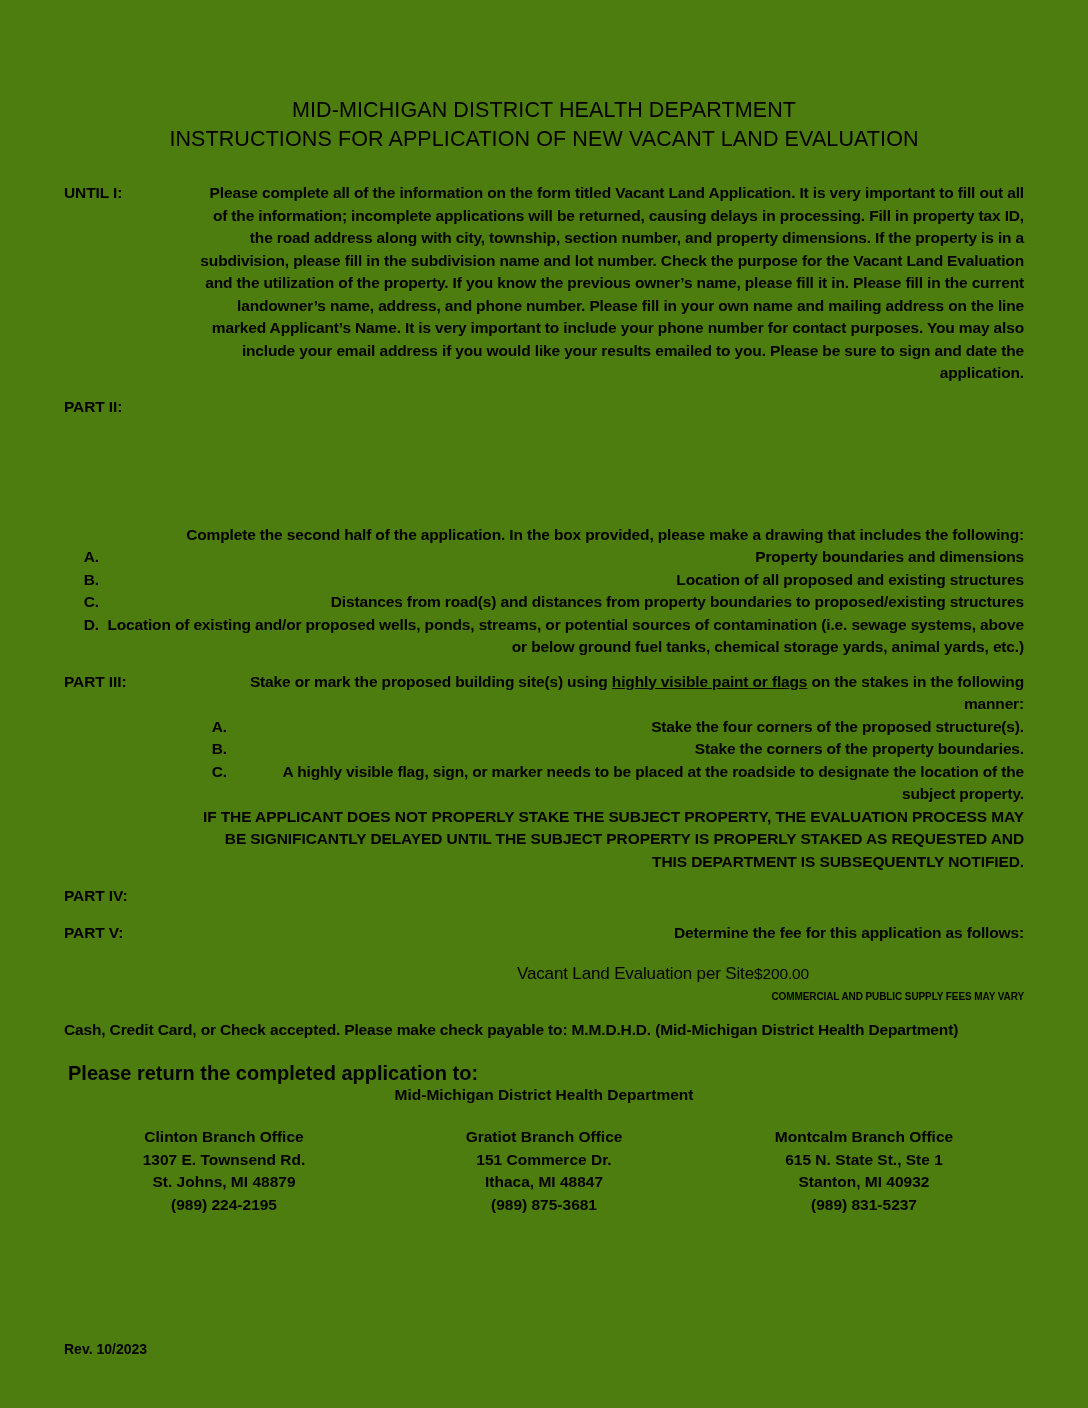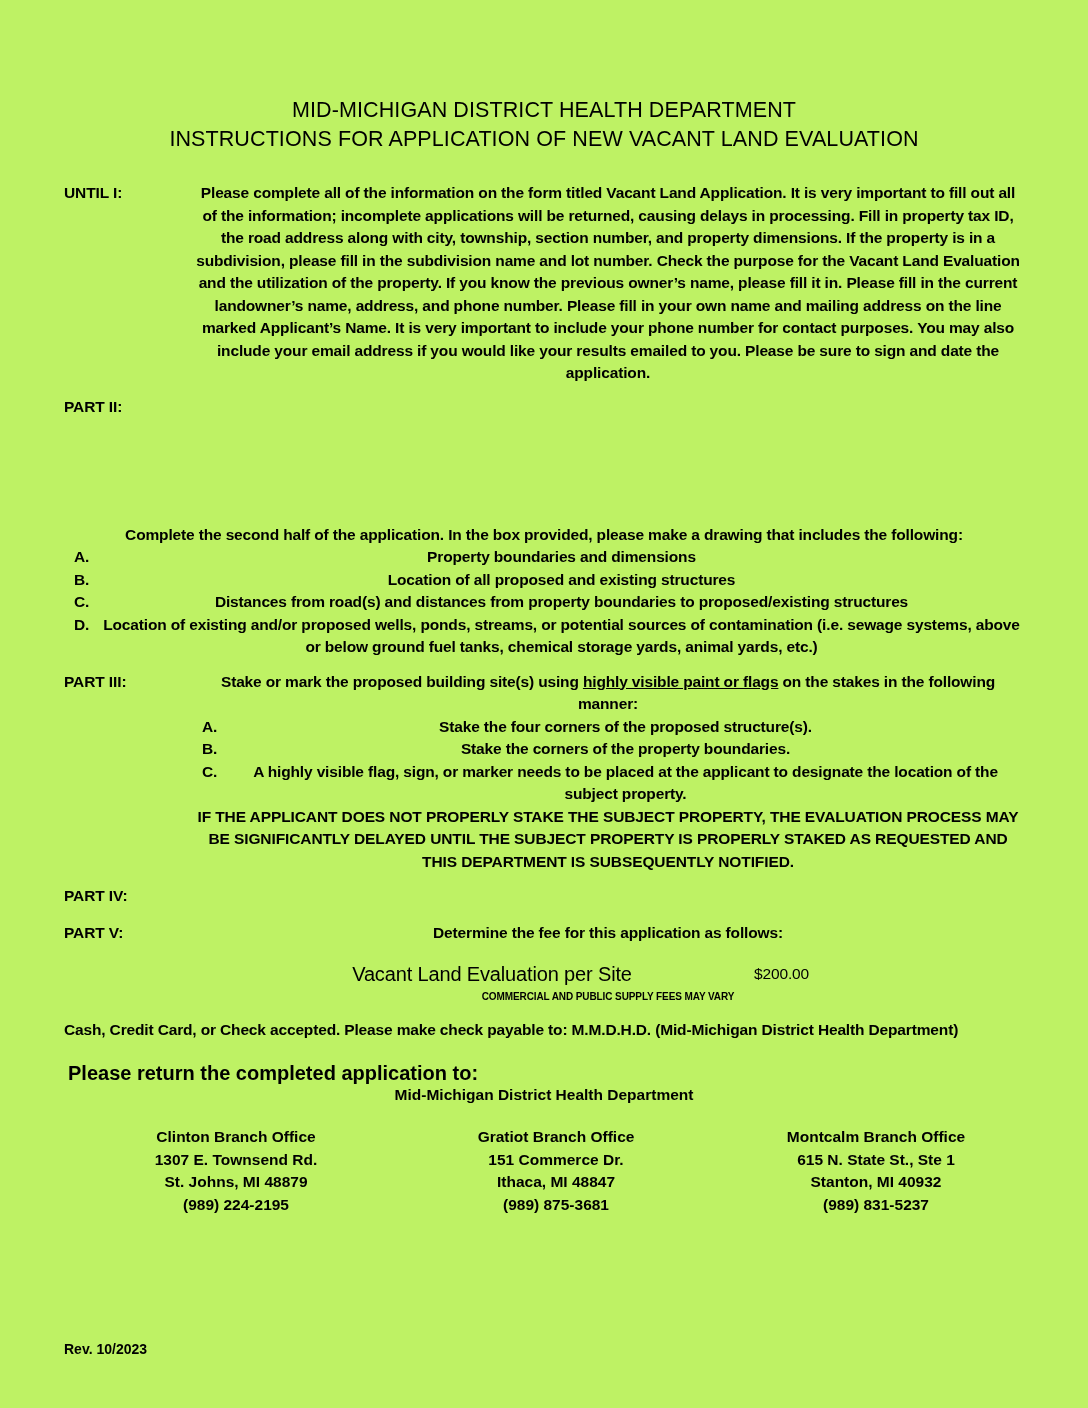--- a/index.html
+++ b/index.html
@@ -10,21 +10,21 @@
   }
   body {
     font-family: "Liberation Sans", sans-serif;
     color: #000000;
   }
   .page {
     position: relative;
     width: 1088px;
     height: 1408px;
     margin: 0 auto;
-    background: #bef264;
+    background: #4d7c0f;
     overflow: hidden;
   }
   
   .doc-header {
     position: absolute;
     top: 96px;
     left: 0;
     width: 1088px;
     text-align: center;
   }
@@ -52,21 +52,21 @@
     line-height: 22.5px;
     font-weight: bold;
     letter-spacing: -0.1px;
   }
   .part-body {
     flex: 1 1 auto;
     font-size: 15.5px;
     line-height: 22.5px;
     font-weight: bold;
     letter-spacing: -0.15px;
-    text-align: center;
+    text-align: right;
   }
   .part-body p {
     margin: 0;
   }
   .sublist {
     list-style: none;
     margin: 0;
     padding: 0;
   }
   .sublist li {
@@ -100,21 +100,21 @@
   
   .fee-row {
     display: flex;
     margin-top: 19px;
     font-weight: normal;
   }
   .fee-label {
     flex: 0 0 524px;
     padding-left: 38px;
     font-weight: normal;
-    font-size: 20px;
+    font-size: 17px;
     line-height: 22.5px;
   }
   .fee-amount {
     font-weight: normal;
     font-size: 15.5px;
     line-height: 22.5px;
   }
   .fee-note {
     margin-top: 36px;
     font-weight: bold;
@@ -149,21 +149,21 @@
     width: 1088px;
     text-align: center;
     font-size: 15.5px;
     line-height: 22.5px;
     font-weight: bold;
   }
   
   .offices {
     position: absolute;
     top: 1126px;
-    left: 76px;
+    left: 64px;
     width: 960px;
     display: flex;
   }
   .office {
     flex: 1 1 33.33%;
     text-align: center;
     font-size: 15.5px;
     line-height: 22.5px;
     font-weight: bold;
   }
@@ -231,21 +231,21 @@
           <li>
             <span class="marker">A.</span>
             <span class="sub-text">Stake the four corners of the proposed structure(s).</span>
           </li>
           <li>
             <span class="marker">B.</span>
             <span class="sub-text">Stake the corners of the property boundaries.</span>
           </li>
           <li>
             <span class="marker">C.</span>
-            <span class="sub-text">A highly visible flag, sign, or marker needs to be placed at the applicant to designate the location of the subject property.</span>
+            <span class="sub-text">A highly visible flag, sign, or marker needs to be placed at the roadside to designate the location of the subject property.</span>
           </li>
         </ul>
         <p class="warning">IF THE APPLICANT DOES NOT PROPERLY STAKE THE SUBJECT PROPERTY, THE EVALUATION PROCESS MAY BE SIGNIFICANTLY DELAYED UNTIL THE SUBJECT PROPERTY IS PROPERLY STAKED AS REQUESTED AND THIS DEPARTMENT IS SUBSEQUENTLY NOTIFIED.</p>
       </div>
     </div>
 
     <div class="part part-4">
       <div class="part-label">PART IV:</div>
     </div>
 

